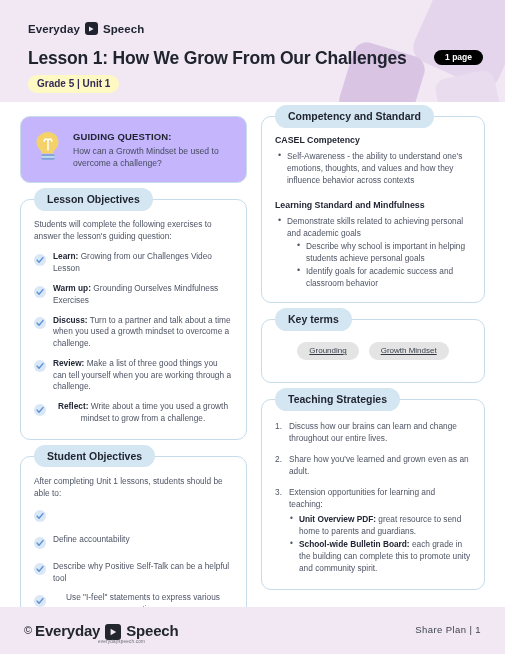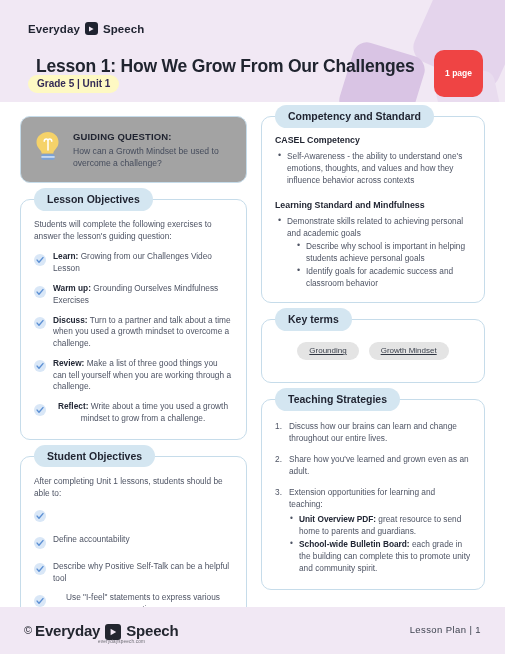--- a/index.html
+++ b/index.html
@@ -69,62 +69,62 @@
   }
   .brand-mark svg { display: block; }
 
   .title {
     position: absolute;
     top: 48px; left: 28px;
     font-size: 17.5px;
     font-weight: bold;
     letter-spacing: -.2px;
     color: #20242f;
-    margin: 8px;
+    margin: 0;
     white-space: nowrap;
   }
   .grade-badge {
     position: absolute;
     top: 75px; left: 28px;
     background: #fef9c3;
     color: #342b57;
     font-size: 10px;
     font-weight: bold;
     padding: 4px 9px 4px 9px;
     border-radius: 10px;
     line-height: 1;
   }
   .page-badge {
     position: absolute;
     top: 50px; right: 22px;
-    background: #ef4444;
+    background: #000000;
     color: #ffffff;
     font-size: 8.5px;
     font-weight: bold;
-    padding: 19px 11px;
+    padding: 3px 11px;
     border-radius: 10px;
     line-height: 1;
   }
 
   
   .content {
     display: flex;
     gap: 14px;
     padding: 14px 20px 0 20px;
     box-sizing: border-box;
     height: 500px;
   }
   .col { display: flex; flex-direction: column; }
   .col-left  { width: 228px; }
   .col-right { width: 225px; }
 
   .card {
     border: 1px solid #c6dcea;
     border-radius: 10px;
-    background: #a3a3a3;
+    background: #c4b5fd;
     box-sizing: border-box;
     position: relative;
   }
 
   
   .sec { margin-top: 16px; position: relative; }
   .sec:first-child { margin-top: 0; }
   .sec-pill {
     position: absolute;
     top: -11px; left: 14px;
@@ -532,18 +532,18 @@
     <span class="f-mark">
       <svg width="10" height="10" viewBox="0 0 10 10">
           <polygon points="2.6,1.8 8.2,5 2.6,8.2" fill="#f1e8f4"></polygon>
         </svg>
     </span>
     <span class="f-word">Speech</span>
     <span class="f-url">everydayspeech.com</span>
   </div>
   <div class="f-right">
     <div class="f-plan">
-      <span>Lesson Plan</span>
+      <span>Share Plan</span>
       <span>|</span>
       <span>1</span>
     </div>
   </div>
 </div>
 
 </body></html>

